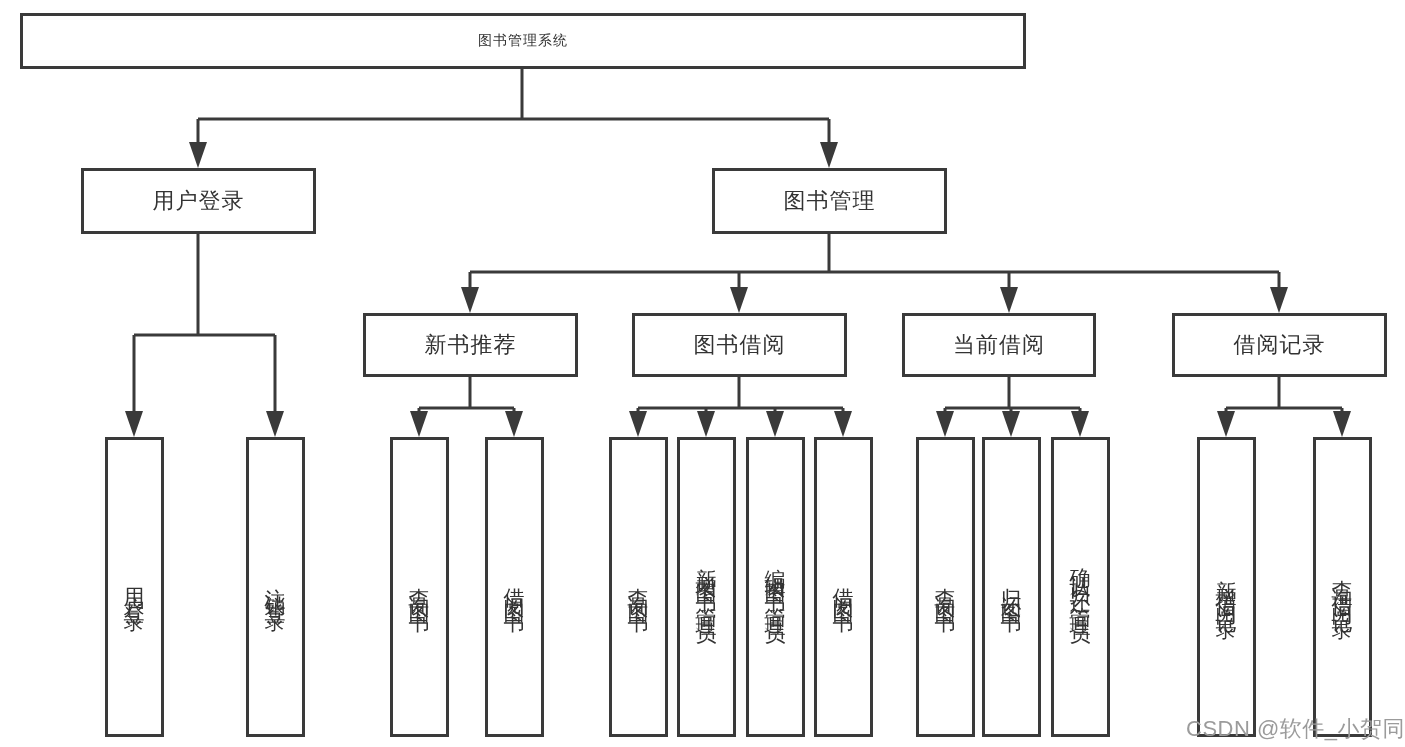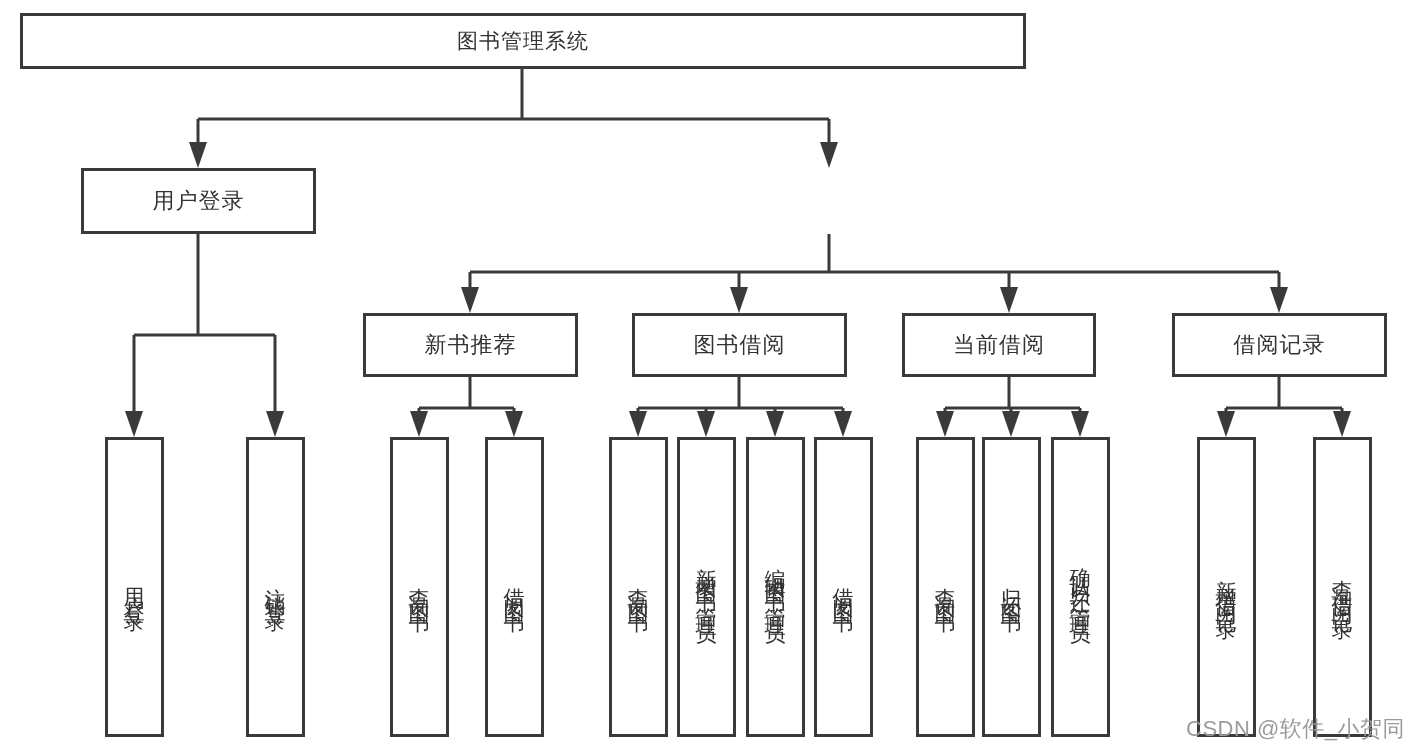--- a/index.html
+++ b/index.html
@@ -30,21 +30,21 @@
     display: flex;
     align-items: center;
     justify-content: center;
     color: #333333;
   }
   .node.h {
     font-size: 22px;
     letter-spacing: 1px;
     white-space: nowrap;
   }
-  .node.root { font-size: 21px; text-align: right; }
+  .node.root { font-size: 14px; text-align: right; }
   .node.leaf {
     width: 59px;
     top: 437px;
     height: 300px;
   }
   .node.leaf .vtext {
     writing-mode: vertical-rl;
     text-orientation: mixed;
     font-size: 21px;
     letter-spacing: 8px;
@@ -113,20 +113,23 @@
     </g>
   </svg>
 
   <div class="node h root" style="left:20px; top:13px; width:1006px; height:56px;">
     <span>图书管理系统</span>
   </div>
 
   <div class="node h" style="left:81px; top:168px; width:235px; height:66px;">
     <span>用户登录</span>
   </div>
+  <div class="node h" style="left:712px; top:168px; width:235px; height:66px;">
+    <span>图书管理</span>
+  </div>
 
   <div class="node h" style="left:632px; top:313px; width:215px; height:64px;">
     <span>图书借阅</span>
   </div>
   <div class="node h" style="left:363px; top:313px; width:215px; height:64px;">
     <span>新书推荐</span>
   </div>
   <div class="node h" style="left:902px; top:313px; width:194px; height:64px;">
     <span>当前借阅</span>
   </div>

